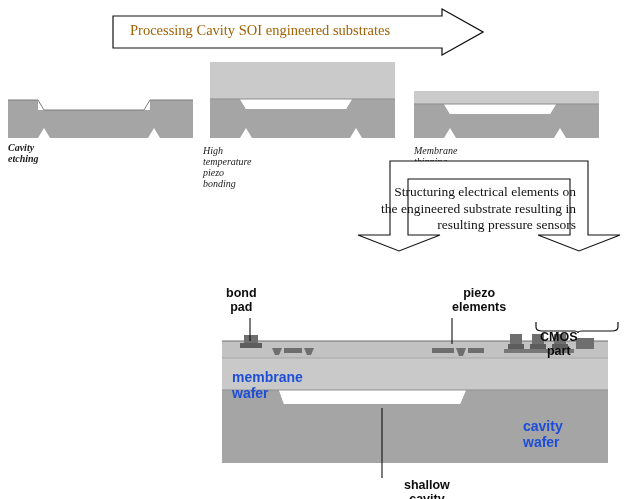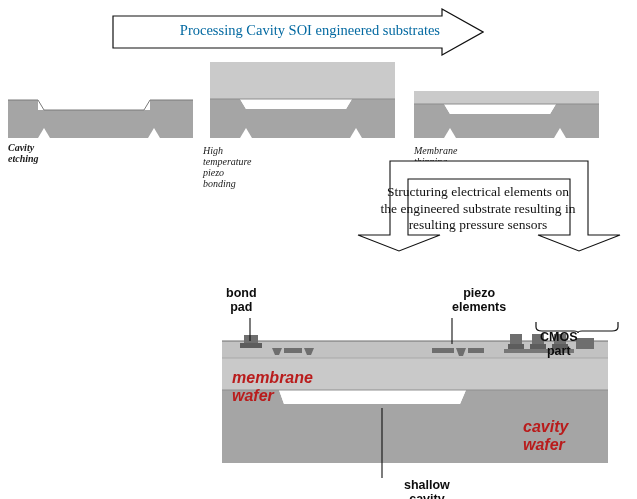--- a/index.html
+++ b/index.html
@@ -23,23 +23,23 @@
   .banner-arrow {
     left: 112px;
     top: 8px;
     width: 372px;
     height: 48px;
   }
   .banner-label {
     left: 130px;
     top: 22px;
     width: 310px;
-    text-align: right;
+    text-align: left;
     font-size: 14.5px;
-    color: #0369a1;
+    color: #a16207;
   }
   .stage1-caption {
     left: 8px;
     top: 142px;
     font-family: "Liberation Serif", serif;
     font-style: italic;
     font-size: 10px;
     color: #1a1a1a;
     font-weight: bold;
   }
@@ -64,39 +64,38 @@
   .funnel {
     left: 330px;
     top: 160px;
     width: 300px;
     height: 92px;
   }
   .funnel-label {
     left: 380px;
     top: 184px;
     width: 196px;
-    text-align: center;
+    text-align: right;
     font-size: 13.5px;
     line-height: 16.5px;
     color: #111;
   }
 
   .lbl {
     font-family: "Liberation Sans", sans-serif;
     font-weight: bold;
     font-size: 12.5px;
     color: #0d0d0d;
     text-align: center;
   }
   .lbl-inner {
     font-family: "Liberation Sans", sans-serif;
     font-weight: bold;
-    font-size: 16px;
-    color: #b91c1c;
-    font-style: italic;
+    font-size: 14px;
+    color: #1d4ed8;
   }
 
   .leader { stroke: #111; stroke-width: 1.1; fill: none; }
 </style>
 </head>
 <body>
 
 <div id="canvas">
 
   <svg class="abs banner-arrow" width="372" height="48" viewBox="0 0 372 48">

